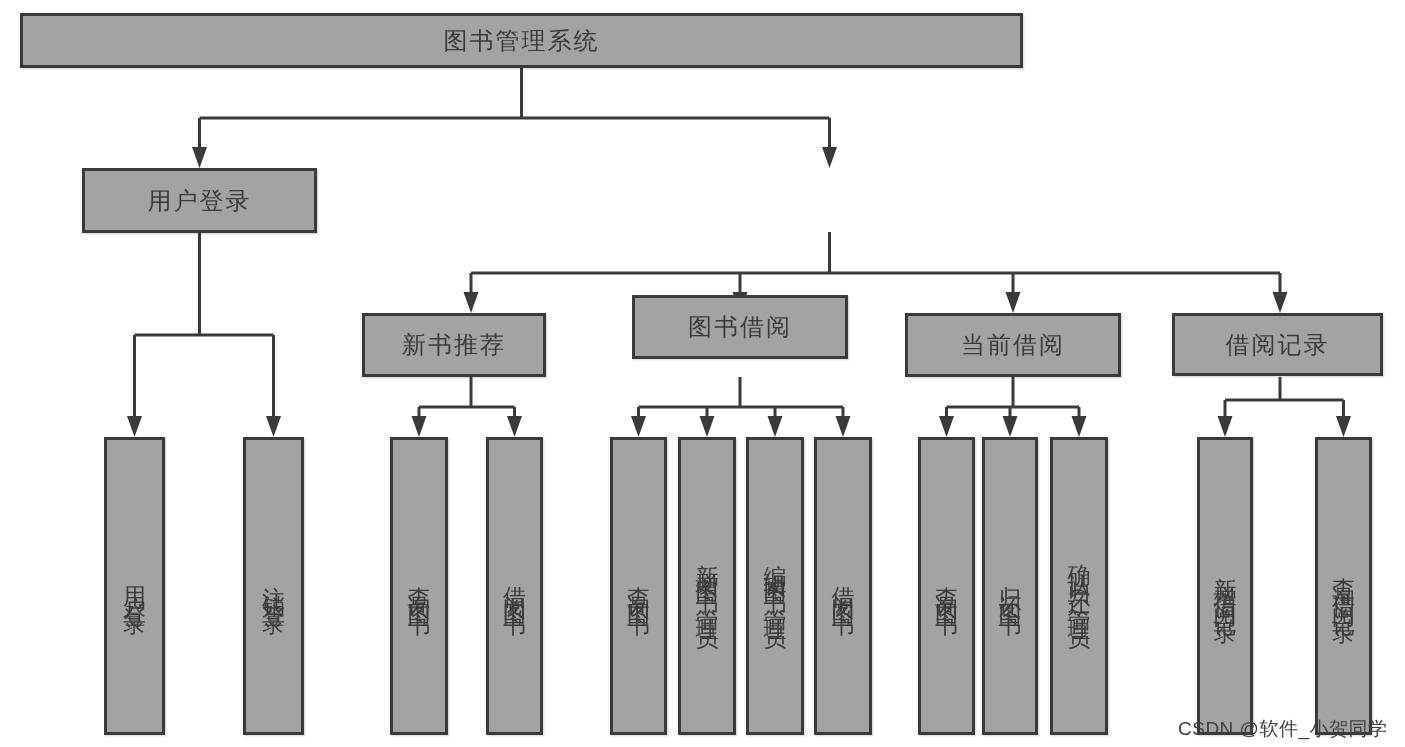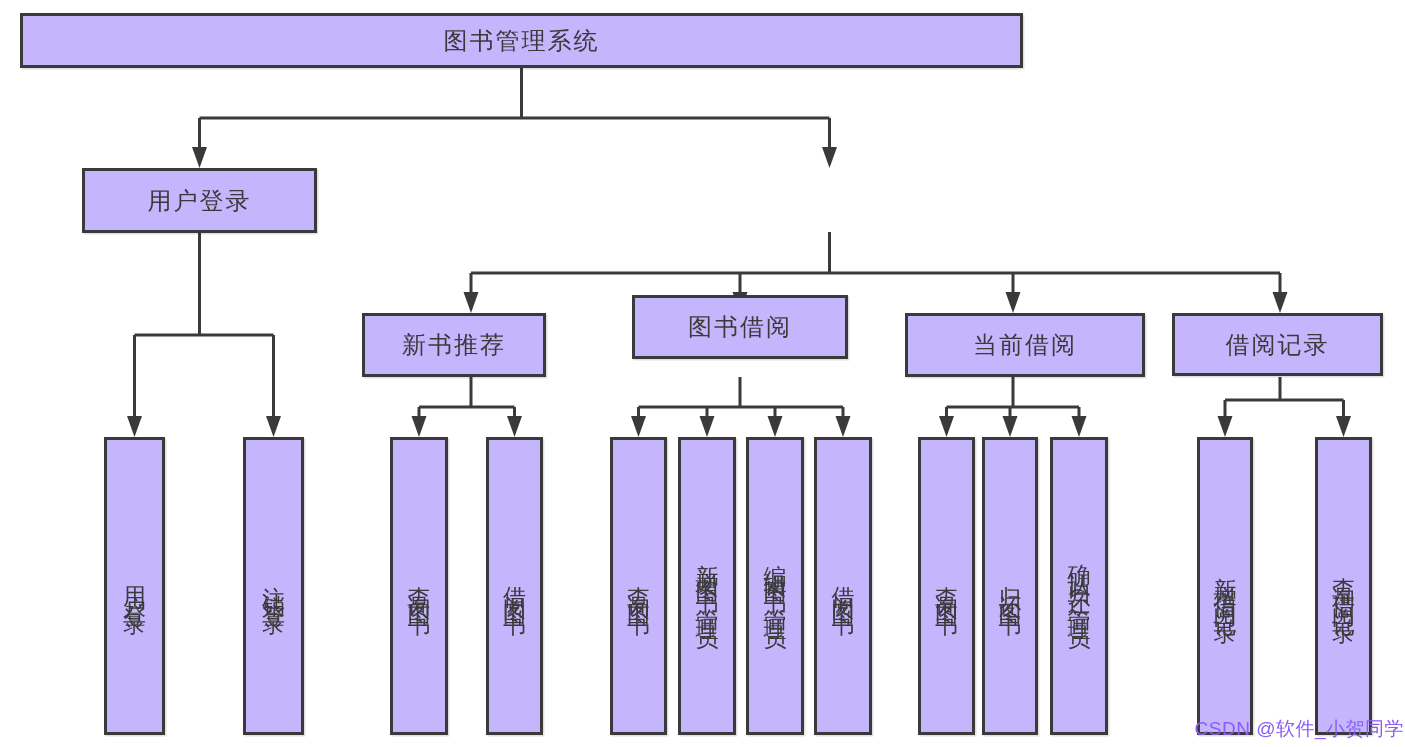--- a/index.html
+++ b/index.html
@@ -2,57 +2,57 @@
 <html><head>
 <meta charset="utf-8">
 <style>
   html,body{margin:0;padding:0;background:#fff;}
   #stage{
     position:relative;width:1405px;height:747px;background:#ffffff;overflow:hidden;
     font-family:"Liberation Sans",sans-serif;color:#3a3a3a;
   }
   #wires{position:absolute;left:0;top:0;width:1405px;height:747px;}
   .node{
-    position:absolute;box-sizing:border-box;background:#c4b5fd;
+    position:absolute;box-sizing:border-box;background:#a3a3a3;
     border:3px solid #3a3a3a;display:flex;align-items:center;justify-content:center;
     box-shadow:1.5px 1.5px 0 rgba(0,0,0,0.12);
   }
   .hlabel{font-size:24px;letter-spacing:2px;white-space:nowrap;}
   .leaf{top:437px;height:298px;}
   .vlabel{
     writing-mode:vertical-rl;text-orientation:mixed;
     font-size:23px;letter-spacing:9px;line-height:1;white-space:nowrap;
   }
   
   #n-root{left:20px;top:13px;width:1003px;height:55px;}
   
   #n-login{left:82px;top:168px;width:235px;height:65px;}
   #n-mgmt{left:712px;top:168px;width:235px;height:64px;}
   
   #n-rec{left:362px;top:313px;width:184px;height:64px;}
   #n-borrow{left:632px;top:295px;width:216px;height:64px;}
-  #n-current{left:905px;top:313px;width:240px;height:64px;}
+  #n-current{left:905px;top:313px;width:216px;height:64px;}
   #n-records{left:1172px;top:313px;width:211px;height:63px;}
   
   #l-1{left:104px;width:61px;}
   #l-2{left:243px;width:61px;}
   #l-3{left:390px;width:58px;}
   #l-4{left:486px;width:57px;}
   #l-5{left:610px;width:57px;}
   #l-6{left:678px;width:58px;}
   #l-7{left:746px;width:58px;}
   #l-8{left:814px;width:58px;}
   #l-9{left:918px;width:57px;}
   #l-10{left:982px;width:56px;}
   #l-11{left:1050px;width:58px;}
   #l-12{left:1197px;width:56px;}
   #l-13{left:1315px;width:57px;}
   #watermark{
     position:absolute;left:1178px;top:716px;width:226px;
-    font-size:19px;color:#8b5cf6;white-space:nowrap;text-align:right;
+    font-size:19px;color:#404040;white-space:nowrap;
     letter-spacing:0.5px;
   }
 </style>
 </head>
 <body>
 
 <div id="stage">
 
   <svg id="wires" viewBox="0 0 1405 747" xmlns="http://www.w3.org/2000/svg">
     <path fill="none" stroke="#3a3a3a" stroke-width="3" d="

